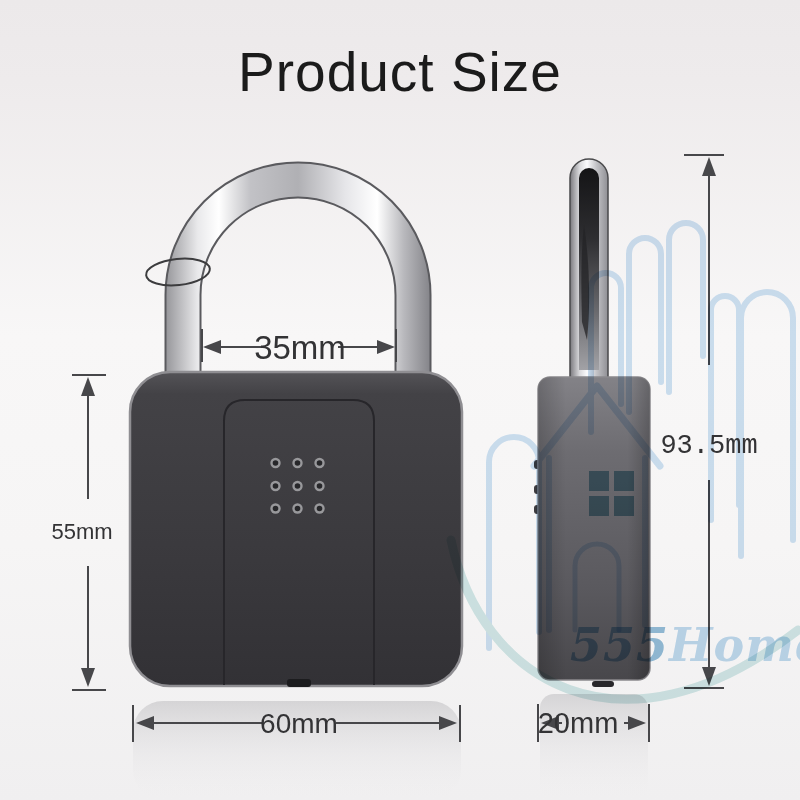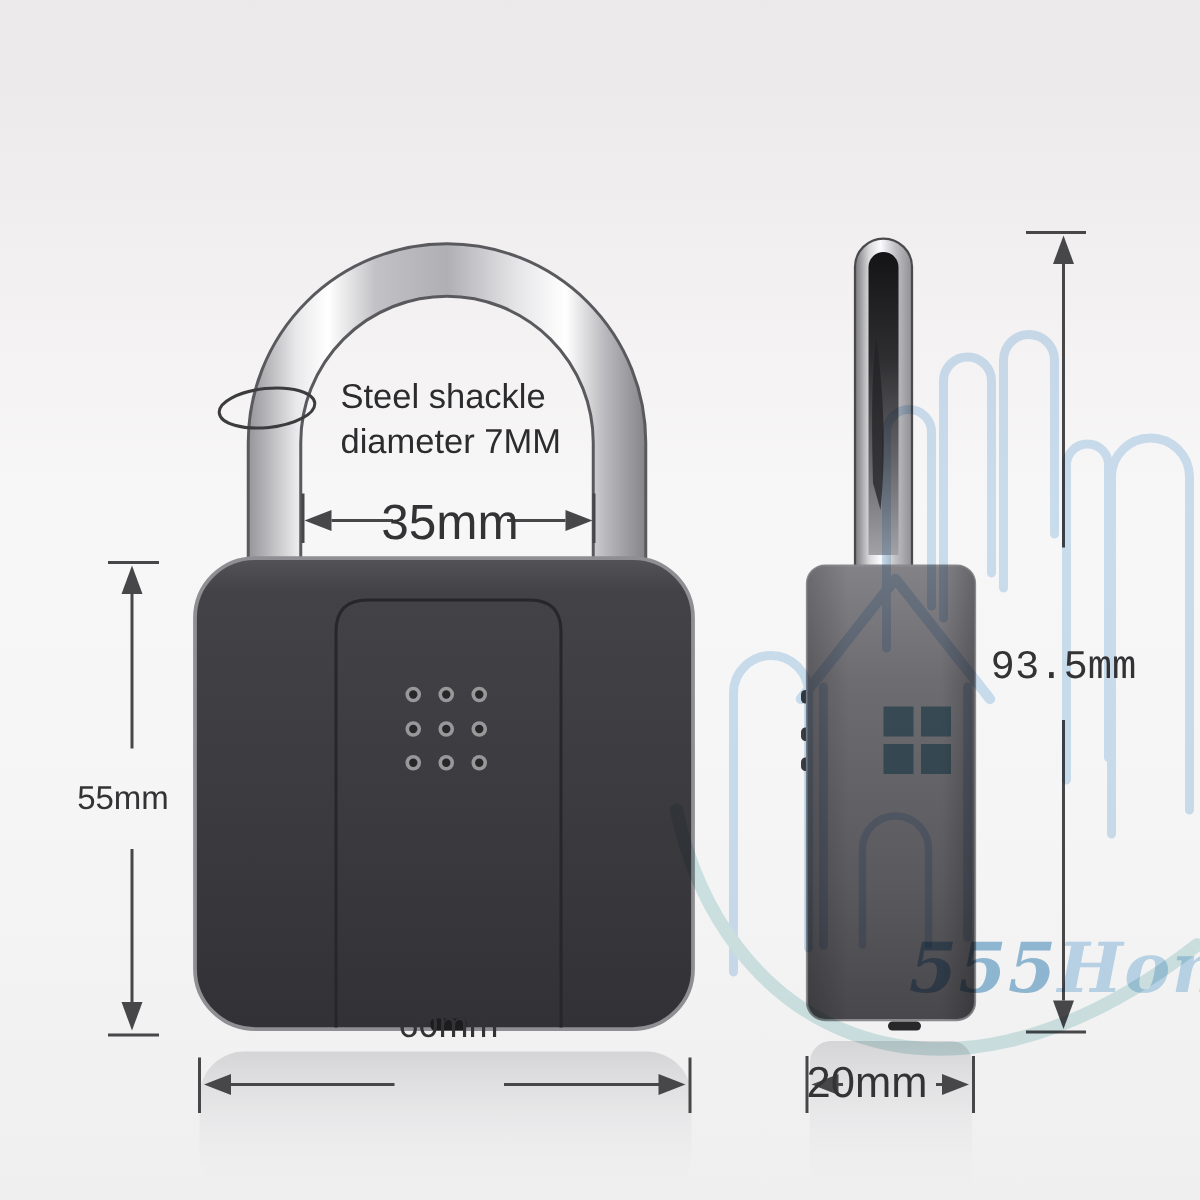--- a/index.html
+++ b/index.html
@@ -10,33 +10,33 @@
   }
   .gfx,.wm{position:absolute;left:0;top:0;width:800px;height:800px;}
   .gfx{z-index:1;}
   .wm{z-index:2;mix-blend-mode:multiply;opacity:.92;pointer-events:none;}
   .wm-text{
     position:absolute;z-index:2;left:570px;top:618px;
     font-family:"DejaVu Serif",serif;font-style:italic;font-weight:700;
     font-size:46px;letter-spacing:1px;mix-blend-mode:multiply;opacity:.95;
     white-space:nowrap;
   }
-  .wm-text .w555{color:#8fbcd9;margin-left:36px;}
+  .wm-text .w555{color:#8fbcd9;}
   .wm-text .whome{color:#bcd9ef;}
   .title{
     position:absolute;z-index:3;left:0;right:0;top:40px;margin:0;
     text-align:center;font-size:55px;font-weight:300;letter-spacing:1px;color:#1b1b1b;
   }
   .label{
     position:absolute;z-index:3;transform:translate(-50%,-50%);
     color:#333335;white-space:nowrap;
   }
   .dim-35{left:300px;top:348px;font-size:33px;}
   .dim-55{left:82px;top:532px;font-size:22px;text-align:center;}
-  .dim-60{left:299px;top:684px;font-size:24px;}
+  .dim-60{left:299px;top:724px;font-size:28px;}
   .dim-20{left:578px;top:723px;font-size:29px;}
   .dim-935{left:709px;top:446px;font-size:27px;font-family:Liberation Mono, monospace;}
   .ann{
     position:absolute;z-index:3;left:227px;top:249px;
     font-size:23px;line-height:30px;color:#2c2c2e;white-space:nowrap;
   }
 </style>
 </head>
 <body>
 
@@ -204,25 +204,22 @@
     <g fill="#79aebe">
       <rect x="589" y="471" width="20" height="20"></rect>
       <rect x="614" y="471" width="20" height="20"></rect>
       <rect x="589" y="496" width="20" height="20"></rect>
       <rect x="614" y="496" width="20" height="20"></rect>
     </g>
   </svg>
 
   <div class="wm-text"><span class="w555">555</span><span class="whome">Home</span></div>
 
-
-  <div class="ann">
-    <div>Steel shackle</div>
-    <div>diameter 7MM</div>
-  </div>
+  <h1 class="title">Product Size</h1>
+
 
   <div class="label dim-35">35mm</div>
   <div class="label dim-55">55mm</div>
   <div class="label dim-60">60mm</div>
   <div class="label dim-20">20mm</div>
   <div class="label dim-935">93.5mm</div>
 
 </div>
 
 </body></html>

